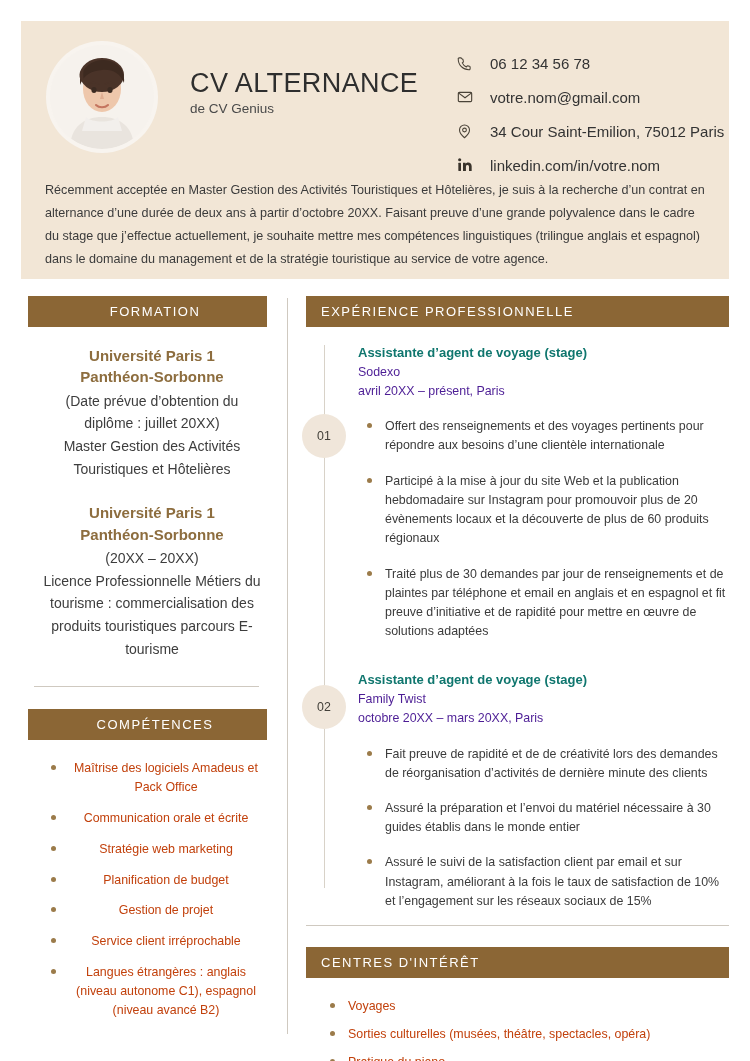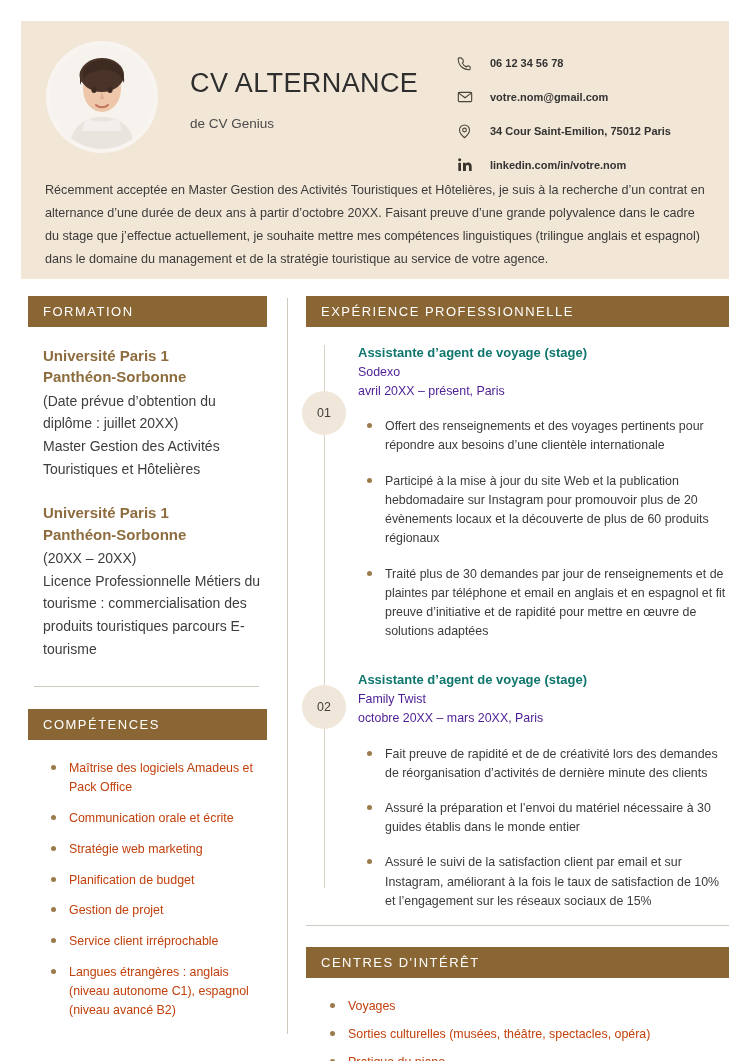--- a/index.html
+++ b/index.html
@@ -57,21 +57,21 @@
   }
   .cv-name {
     font-size: 27px;
     letter-spacing: 0.4px;
     color: #2e2e2e;
     font-weight: 400;
     line-height: 1.1;
     white-space: nowrap;
   }
   .cv-subtitle {
-    margin-top: 17px;
+    margin-top: 2px;
     font-size: 13.5px;
     color: #4a4a4a;
     font-weight: 400;
   }
 
   .contacts {
     position: absolute;
     left: 436px;
     top: 26px;
     width: 270px;
@@ -85,25 +85,24 @@
   .contact-ico {
     width: 22px;
     min-width: 22px;
     display: flex;
     align-items: center;
     justify-content: flex-start;
     color: #4a4338;
   }
   .contact-ico svg { display: block; }
   .contact-txt {
-    font-size: 11px;
+    font-size: 15px;
     color: #333333;
     padding-left: 11px;
     white-space: nowrap;
-    font-weight: bold;
   }
 
   .summary {
     position: absolute;
     left: 24px;
     top: 158px;
     width: 664px;
     font-size: 12.6px;
     line-height: 1.82;
     color: #3b3b3b;
@@ -116,20 +115,21 @@
     left: 21px;
     top: 296px;
     width: 708px;
     height: 745px;
   }
   .col-left {
     position: absolute;
     left: 7px;
     top: 0;
     width: 239px;
+    text-align: center;
   }
   .col-divider {
     position: absolute;
     left: 266px;
     top: 2px;
     width: 1px;
     height: 736px;
     background: #cfc9c0;
   }
   .col-right {
@@ -399,21 +399,21 @@
     </div>
 
     <div class="col-right">
 
       <div class="sec-bar">EXPÉRIENCE PROFESSIONNELLE</div>
 
       <div class="exp-wrap">
         <div class="timeline"></div>
 
         <div class="exp-entry">
-          <div class="exp-marker" style="top:48px">01</div>
+          <div class="exp-marker" style="top:71px">01</div>
           <div class="exp-title">Assistante d’agent de voyage (stage)</div>
           <div class="exp-org">Sodexo</div>
           <div class="exp-dates">avril 20XX – présent, Paris</div>
           <ul class="exp-blist">
             <li>Offert des renseignements et des voyages pertinents pour répondre aux besoins d’une clientèle internationale</li>
             <li>Participé à la mise à jour du site Web et la publication hebdomadaire sur Instagram pour promouvoir plus de 20 évènements locaux et la découverte de plus de 60 produits régionaux</li>
             <li>Traité plus de 30 demandes par jour de renseignements et de plaintes par téléphone et email en anglais et en espagnol et fit preuve d’initiative et de rapidité pour mettre en œuvre de solutions adaptées</li>
           </ul>
         </div>
 

